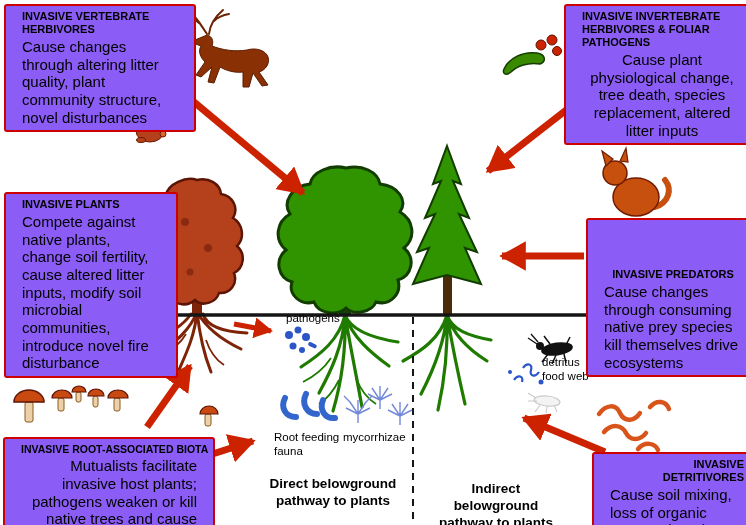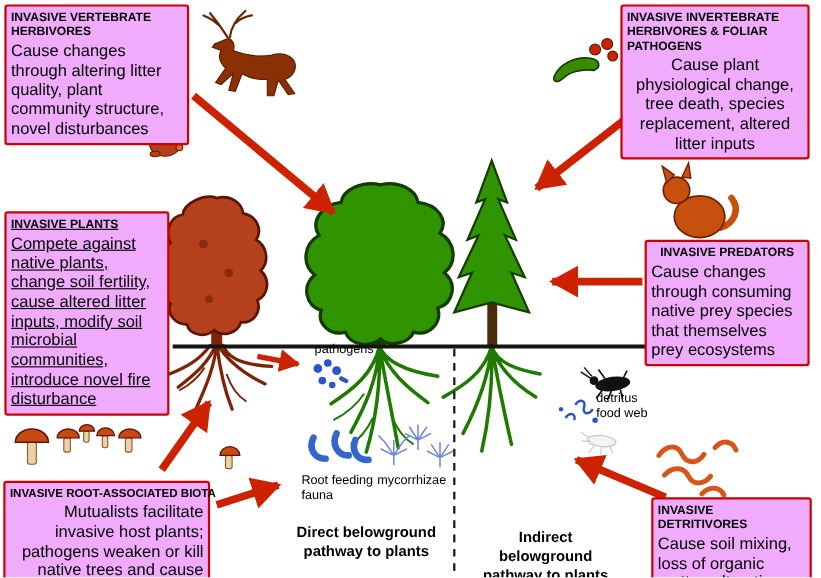--- a/index.html
+++ b/index.html
@@ -1,32 +1,32 @@
 <!DOCTYPE html>
 <html><head>
 <meta charset="utf-8">
 <style>
   html,body{margin:0;padding:0;background:#fff;}
   .canvas{position:relative;width:746px;height:525px;background:#fff;
           font-family:"Liberation Sans", sans-serif;overflow:hidden;}
   svg.scene{position:absolute;left:0;top:0;}
-  .rbox{position:absolute;background:#f0abfc;border:2.5px solid #cc0000;border-radius:3px;
-        padding:4px 4px;color:#000;z-index:5;}
+  .rbox{position:absolute;background:#8b5cf6;border:2.5px solid #cc0000;border-radius:3px;
+        padding:4px 16px;color:#000;z-index:5;}
   .rbox .t{font-weight:bold;font-size:11px;line-height:1.18;margin-bottom:2px;}
   .rbox .b{font-size:15px;line-height:1.18;}
   #box-vert{left:4px;top:4px;width:156px;}
   #box-invert{left:564px;top:4px;width:160px;}
   #box-invert .b{text-align:center;}
-  #box-plants{left:4px;top:192px;width:138px;text-decoration:underline;}
+  #box-plants{left:4px;top:192px;width:138px;}
   #box-pred{left:586px;top:218px;width:138px;}
-  #box-pred .t{text-align:center;}
+  #box-pred .t{text-align:center;margin-top:44px;}
   #box-root{left:3px;top:437px;width:176px;text-align:right;}
   #box-root .t{font-size:10.5px;white-space:nowrap;}
   #box-detr{left:592px;top:452px;width:134px;}
-  #box-detr .t{text-align:left;}
+  #box-detr .t{text-align:right;}
   .lbl{position:absolute;color:#000;font-size:11.5px;line-height:1.2;z-index:4;}
   #lbl-pathogens{left:286px;top:312px;}
   #lbl-detritus{left:542px;top:356px;width:62px;}
   #lbl-rootfauna{left:274px;top:431px;width:76px;}
   #lbl-myco{left:343px;top:431px;}
   .pathway{position:absolute;font-weight:bold;font-size:13.5px;line-height:1.25;color:#000;z-index:4;text-align:center;}
   #lbl-direct{left:267px;top:476px;width:132px;}
   #lbl-indirect{left:428px;top:481px;width:136px;}
 </style>
 </head>
@@ -205,21 +205,21 @@
   <div class="b">Cause plant physiological change, tree death, species replacement, altered litter inputs</div>
 </div>
 
 <div class="rbox" id="box-plants">
   <div class="t">INVASIVE PLANTS</div>
   <div class="b">Compete against native plants, change soil fertility, cause altered litter inputs, modify soil microbial communities, introduce novel fire disturbance</div>
 </div>
 
 <div class="rbox" id="box-pred">
   <div class="t">INVASIVE PREDATORS</div>
-  <div class="b">Cause changes through consuming native prey species that themselves prey ecosystems</div>
+  <div class="b">Cause changes through consuming native prey species kill themselves drive ecosystems</div>
 </div>
 
 <div class="rbox" id="box-root">
   <div class="t">INVASIVE ROOT-ASSOCIATED BIOTA</div>
   <div class="b">Mutualists facilitate invasive host plants; pathogens weaken or kill native trees and cause species change</div>
 </div>
 
 <div class="rbox" id="box-detr">
   <div class="t">INVASIVE DETRITIVORES</div>
   <div class="b">Cause soil mixing, loss of organic matter, alterations of plant composition</div>

